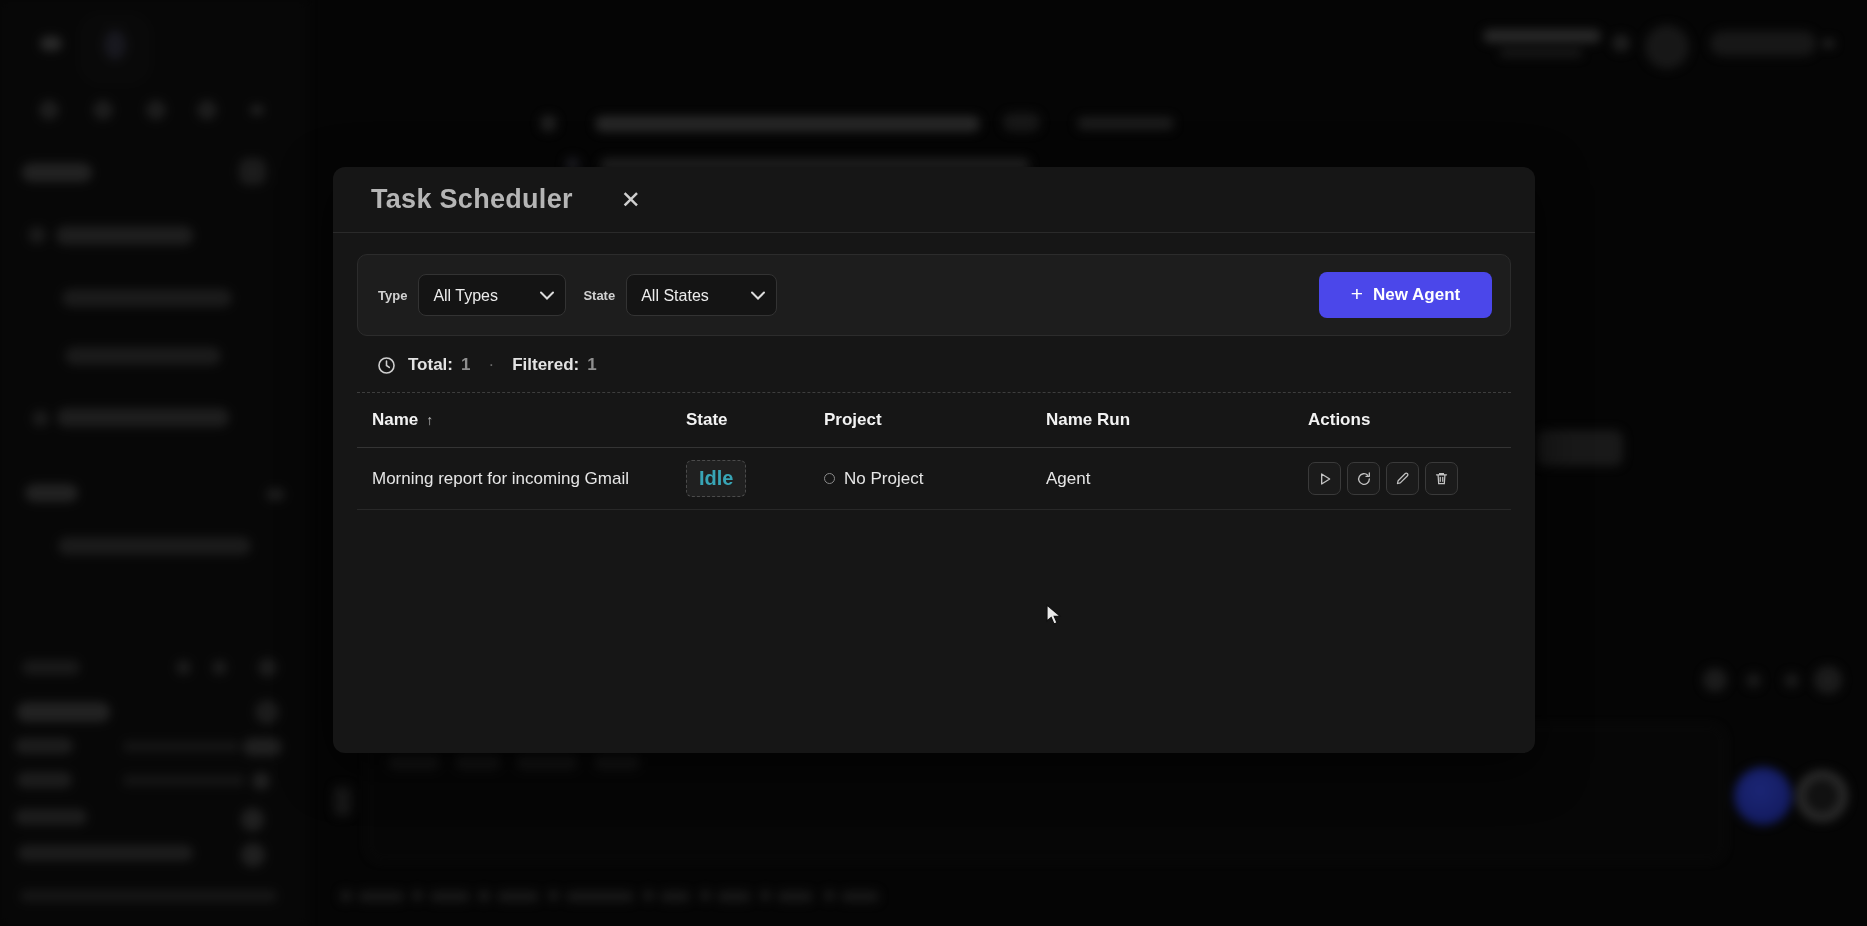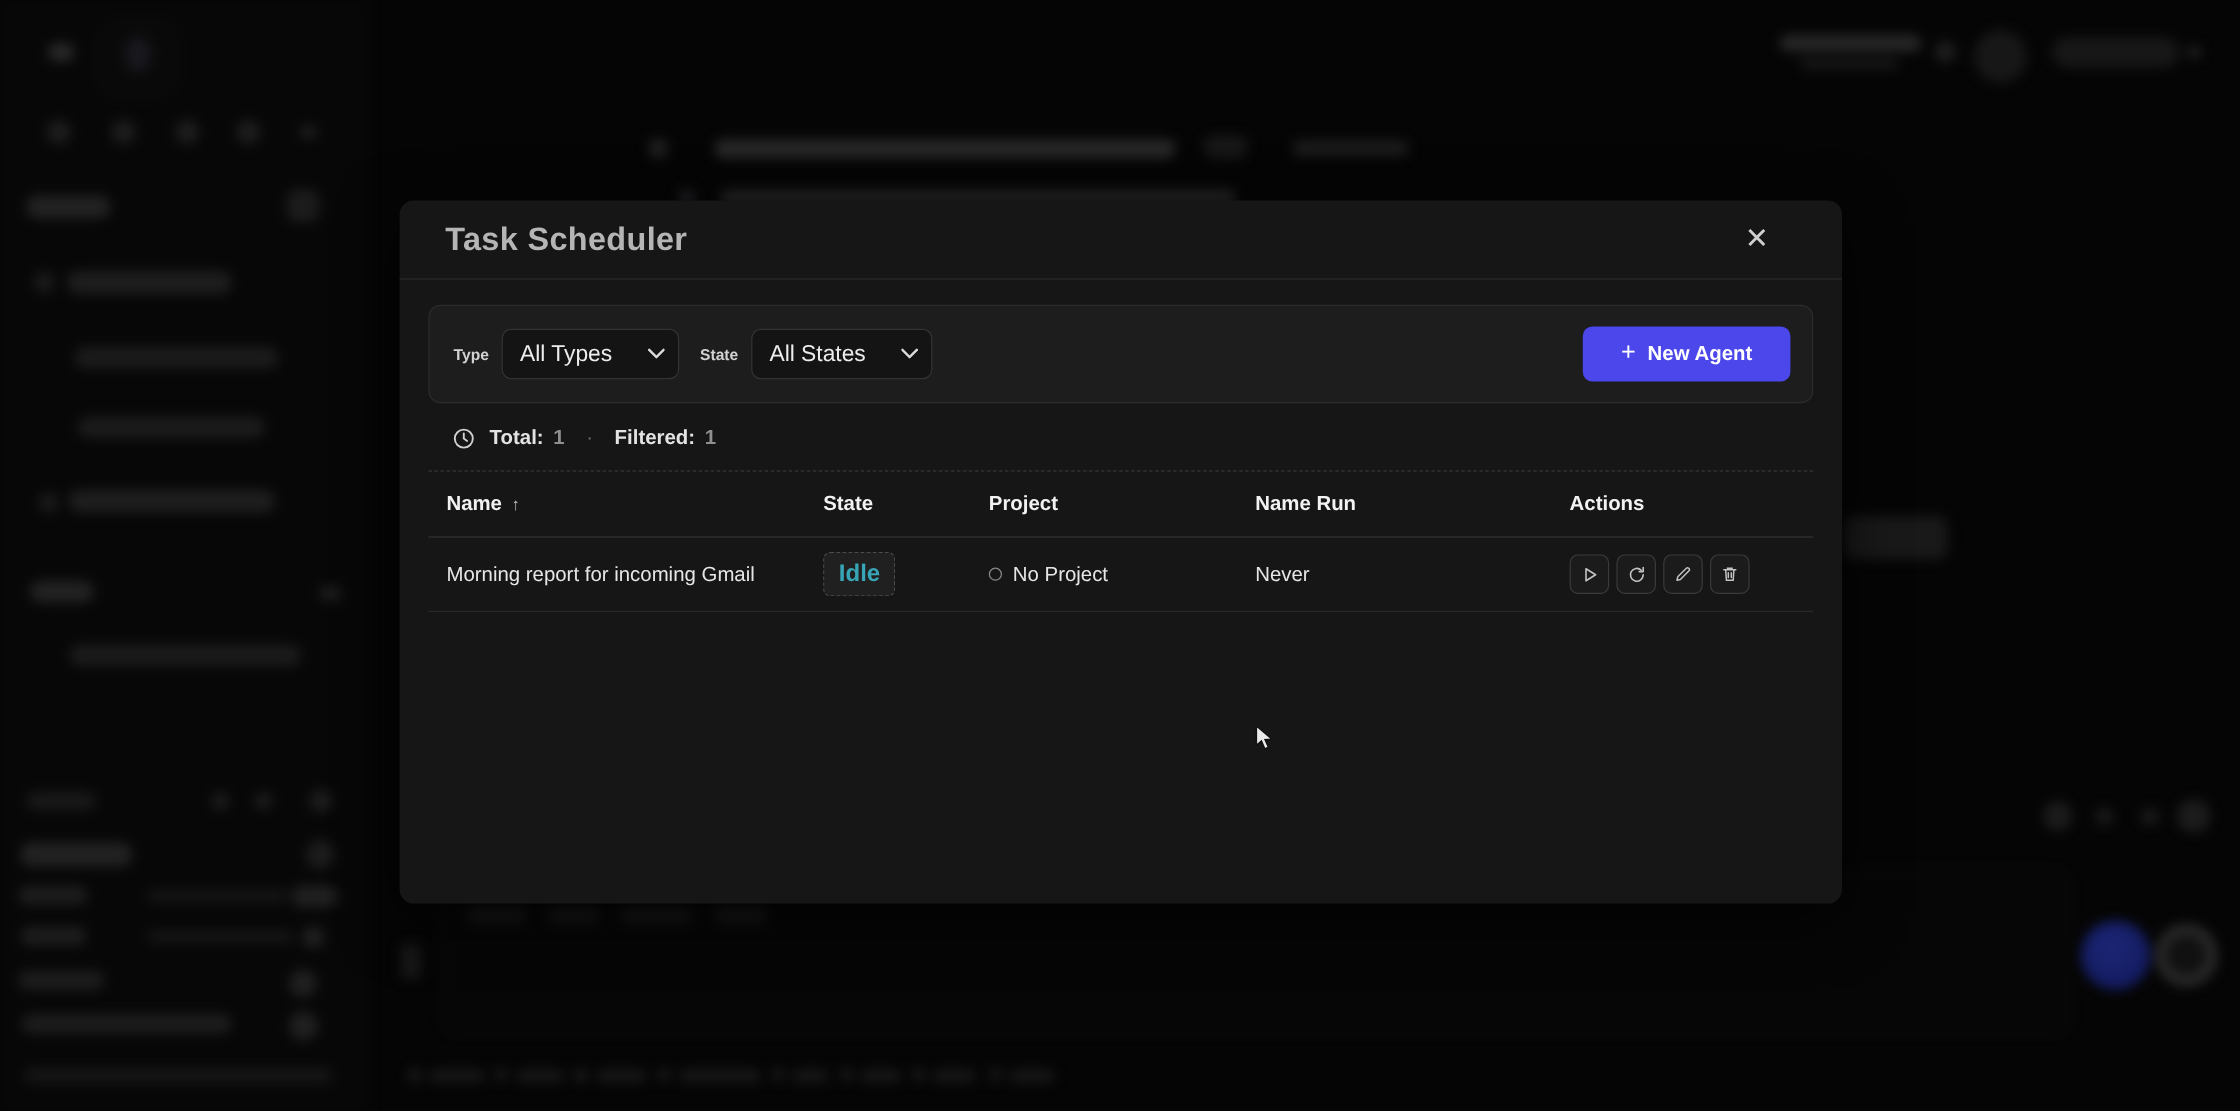--- a/index.html
+++ b/index.html
@@ -14,34 +14,34 @@
   .blob.round { border-radius:50%; }
   .panel { position:absolute; background:#121212; border:1px solid #232323; border-radius:14px; }
 
   
   .overlay { position:absolute; inset:0; background:rgba(0,0,0,.45); }
 
   
   .modal { position:absolute; left:333px; top:167px; width:1202px; height:586px;
            background:#161616; border-radius:12px; box-shadow:0 14px 50px rgba(0,0,0,.65);
            color:#e8e8e8; }
-  .modal-header { height:66px; display:flex; align-items:center; justify-content:space-between;
-                  padding:0 57px 0 38px; border-bottom:1px solid #2a2a2a;gap:44px; }
+  .modal-header { height:66px; display:flex; align-items:center; justify-content:flex-start;
+                  padding:0 24px 0 38px; border-bottom:1px solid #2a2a2a;gap:44px; }
   .modal-title { font-size:27px; font-weight:bold; color:#b5b5b5; letter-spacing:.3px; }
   .close-btn { background:none; border:none; color:#cfcfcf; font-size:24px; line-height:1;
                cursor:pointer; padding:4px; }
   .modal-desc { margin:24px 24px 0; font-size:19px; color:#f1f1f1; }
 
   .filter-bar { margin:21px 24px 0; height:82px; background:#1d1d1d; border:1px solid #2c2c2c;
                 border-radius:10px; display:flex; align-items:center; padding:0 18px 0 20px; }
   .filter-label { font-size:13px; font-weight:bold; color:#d2d2d2; margin-right:11px; }
   .select-wrap { position:relative; margin-right:17px; }
   .select-wrap select { appearance:none; -webkit-appearance:none; width:148px; height:42px;
       background:#141414; color:#ececec; border:1px solid #333; border-radius:8px;
-      font-size:19px; padding:0 34px 0 14px; font-family:"Liberation Sans",sans-serif; }
+      font-size:16px; padding:0 34px 0 14px; font-family:"Liberation Sans",sans-serif; }
   .select-wrap.state select { width:151px; }
   .select-wrap .chev { position:absolute; right:12px; top:50%; transform:translateY(-50%);
       pointer-events:none; color:#dcdcdc; }
   .new-task-btn { margin-left:auto; width:173px; height:46px; background:#4b47ea; color:#fff;
       border:none; border-radius:8px; font-size:17px; font-weight:bold; cursor:pointer;
       display:flex; align-items:center; justify-content:center; gap:10px; }
   .new-task-btn .plus { font-size:21px; font-weight:normal; margin-top:-2px; }
 
   .stats-row { margin:0 24px; padding:19px 0 17px 20px; display:flex; align-items:center;
                gap:8px; font-size:17px; border-bottom:1px dashed #3d3d3d; }
@@ -248,21 +248,21 @@
         <div class="c-name">
           <span>Morning report for incoming Gmail</span>
         </div>
         <div class="c-state">
           <span class="badge-idle">Idle</span>
         </div>
         <div class="c-project">
           <span class="proj-circle"></span>
           <span>No Project</span>
         </div>
-        <div class="c-lastrun">Never</div>
+        <div class="c-lastrun">Agent</div>
         <div class="c-actions">
           <button class="act-btn" title="">
             <svg width="16" height="16" viewBox="0 0 24 24">
                 <path d="M7 4.5l12 7.5-12 7.5z" fill="none" stroke="currentColor" stroke-width="2" stroke-linejoin="round"></path>
               </svg>
           </button>
           <button class="act-btn">
             <svg width="16" height="16" viewBox="0 0 24 24">
                 <path d="M20 12a8 8 0 1 1-2.4-5.7" fill="none" stroke="currentColor" stroke-width="2" stroke-linecap="round"></path>
                 <path d="M20 3v5h-5" fill="none" stroke="currentColor" stroke-width="2" stroke-linecap="round" stroke-linejoin="round"></path>

